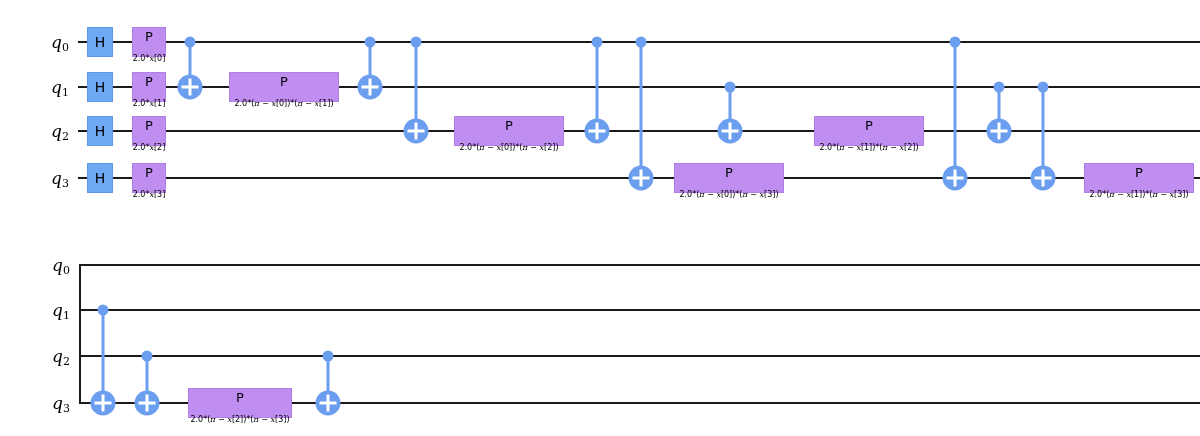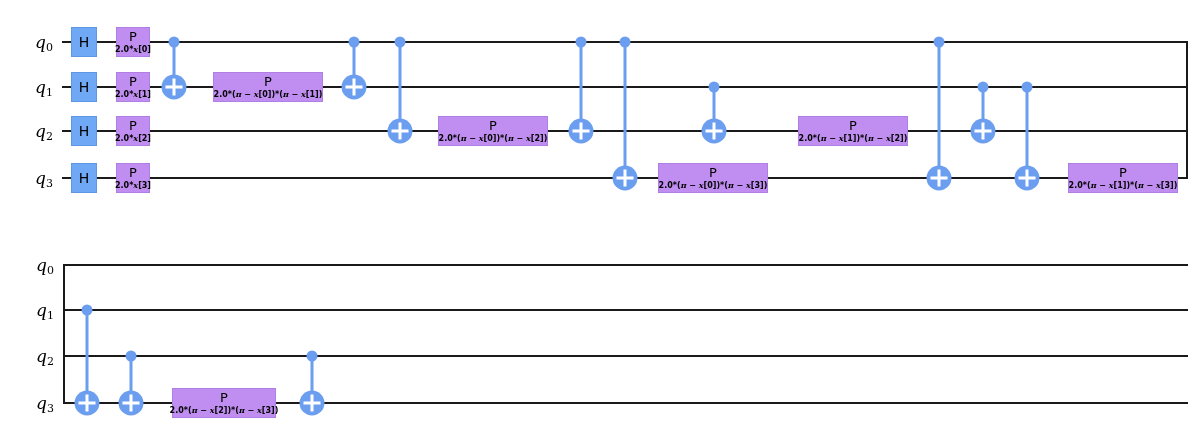--- a/index.html
+++ b/index.html
@@ -4,21 +4,21 @@
 <title>Quantum Circuit Diagram</title>
 <style>
   html,body{margin:0;padding:0;background:#ffffff;}
   body{
     font-family:"DejaVu Sans", sans-serif;
     width:1200px;height:436px;
     position:relative;
     overflow:hidden;
     -webkit-font-smoothing:antialiased;
   }
-  #canvas{position:absolute;left:0;top:0;width:1044px;height:436px;}
+  #canvas{position:absolute;left:16px;top:0;width:1044px;height:436px;}
 
   
   .wire{
     position:absolute;height:2px;background:#1a1a1a;
   }
   .wrap-bar{
     position:absolute;width:2px;background:#1a1a1a;
   }
 
   
@@ -69,25 +69,24 @@
   }
   .gate.p .gname{
     font-size:13px;
     font-family:"DejaVu Sans", sans-serif;
     line-height:1.05;
     color:#000;
   }
   .gate.p .gparam{
     font-size:8px;
     font-family:"DejaVu Sans", sans-serif;
-    margin-top:1px;
+    margin-top:11px;
     color:#000;
     white-space:nowrap;
     line-height:1.05;
-    font-weight:bold;
   }
   .gate.p .gparam i{font-family:"DejaVu Serif",serif;font-style:italic;}
 
   
   .cx-line{
     position:absolute;
     width:3px;
     background:#6c9ef0;
     transform:translateX(-50%);
   }

